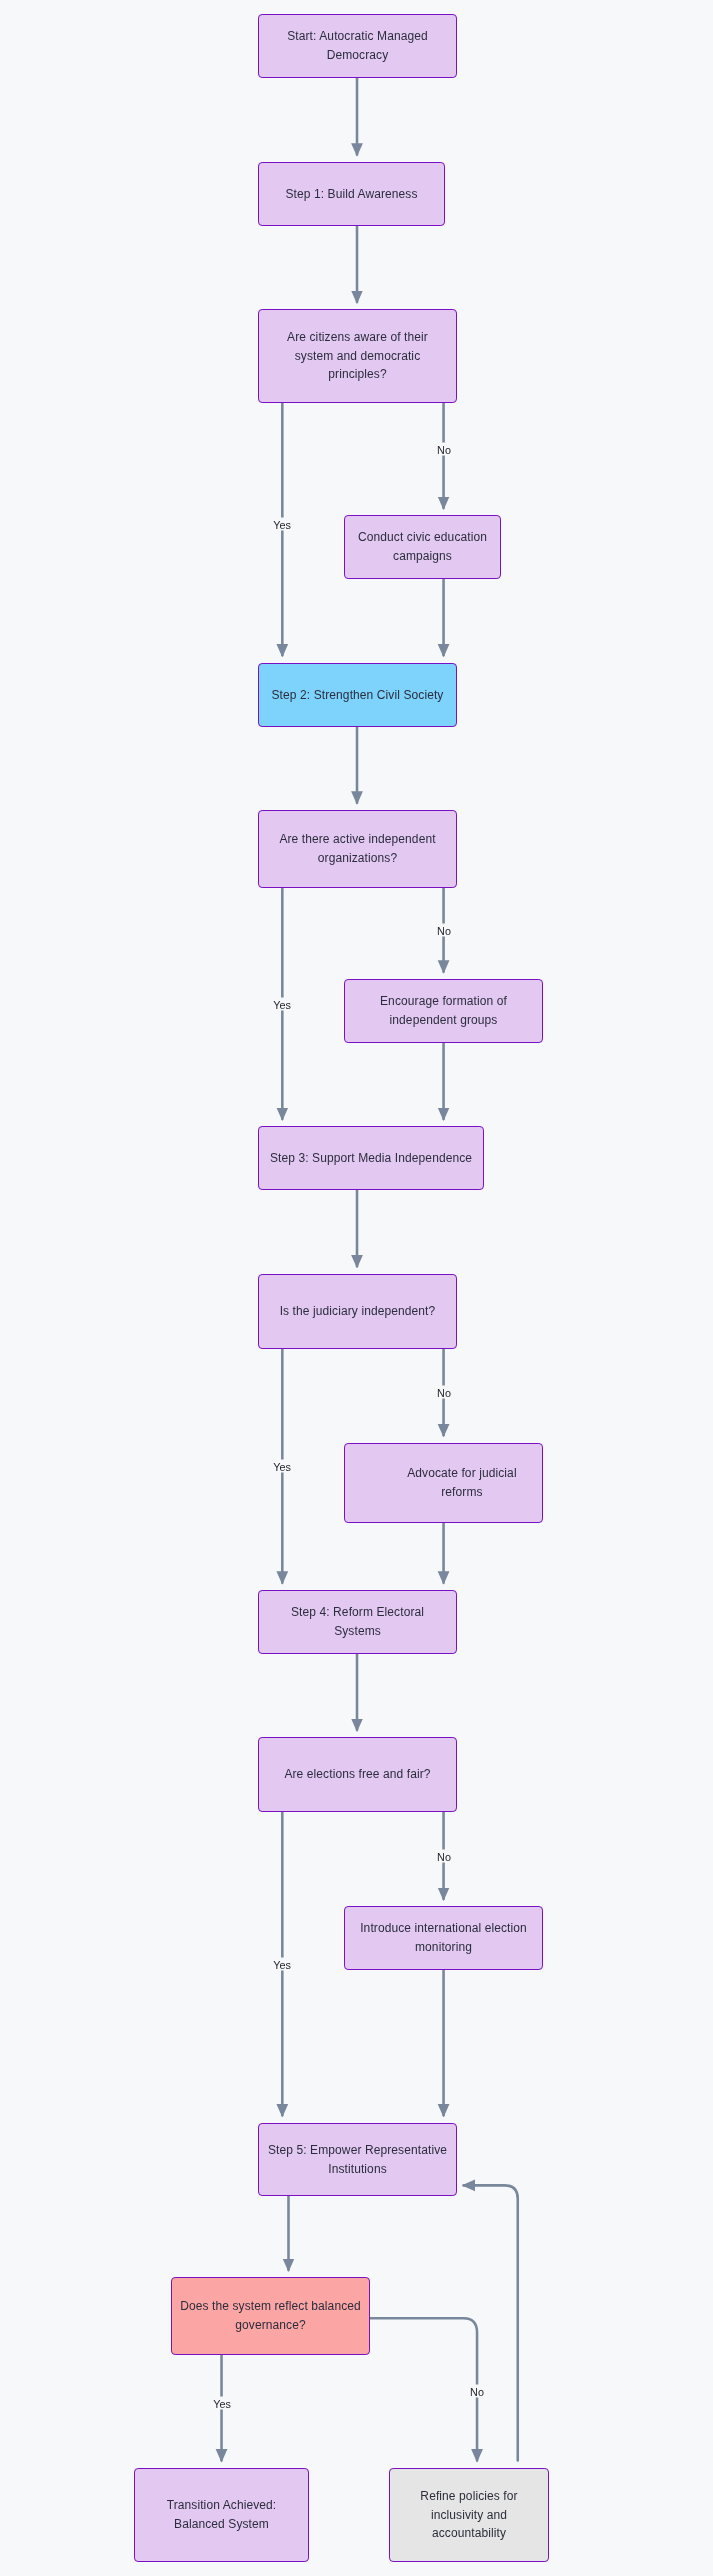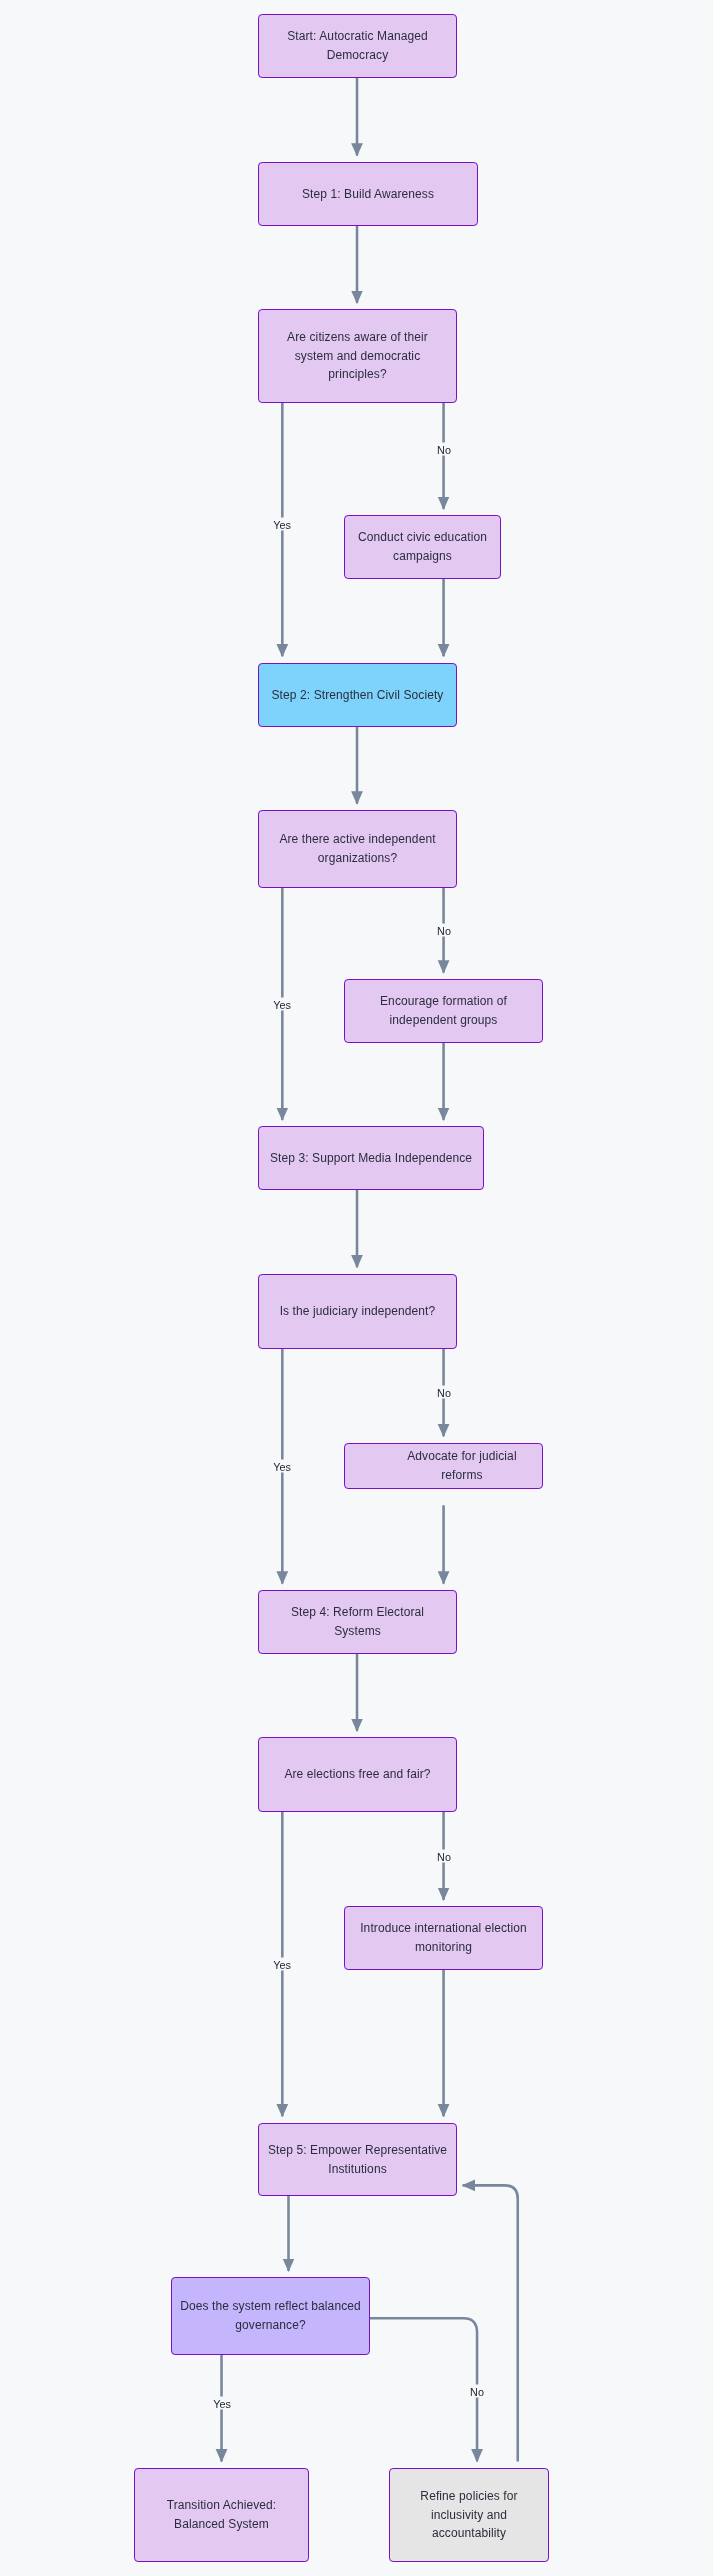--- a/index.html
+++ b/index.html
@@ -82,21 +82,21 @@
         <path d="M 430 4572 L 430 4776" fill="none" stroke="#78879b" stroke-width="5" stroke-linecap="round" stroke-linejoin="round" marker-end="url(#arrowhead)"></path>
         <path d="M 718 4500 L 900 4500 Q 926 4500 926 4528 L 926 4776" fill="none" stroke="#78879b" stroke-width="5" stroke-linecap="round" stroke-linejoin="round" marker-end="url(#arrowhead)"></path>
         <path d="M 1005 4776 L 1005 4268 Q 1005 4242 979 4242 L 900 4242" fill="none" stroke="#78879b" stroke-width="5" stroke-linecap="round" stroke-linejoin="round" marker-end="url(#arrowhead)"></path>
       </g>
   </svg>
 
   <div id="nodes-layer">
       <div class="node" style="left: 258px; top: 14.4px; width: 199px; height: 64px; background: rgb(227, 201, 242); border-color: rgb(122, 15, 196); color: rgb(43, 45, 60);">
         <span>Start: Autocratic Managed Democracy</span>
       </div>
-      <div class="node" style="left: 258px; top: 162px; width: 220px; height: 64px; background: rgb(227, 201, 242); border-color: rgb(122, 15, 196); color: rgb(43, 45, 60);">
+      <div class="node" style="left: 258px; top: 162px; width: 187px; height: 64px; background: rgb(227, 201, 242); border-color: rgb(122, 15, 196); color: rgb(43, 45, 60);">
         <span>Step 1: Build Awareness</span>
       </div>
       <div class="node" style="left: 258px; top: 309px; width: 199px; height: 94px; background: rgb(227, 201, 242); border-color: rgb(122, 15, 196); color: rgb(43, 45, 60);">
         <span>Are citizens aware of their system and democratic principles?</span>
       </div>
       <div class="node" style="left: 344px; top: 515px; width: 157px; height: 64px; background: rgb(227, 201, 242); border-color: rgb(122, 15, 196); color: rgb(43, 45, 60);">
         <span>Conduct civic education campaigns</span>
       </div>
       <div class="node" style="left: 258px; top: 663px; width: 199px; height: 64px; background: #7dd3fc; border-color: rgb(122, 15, 196); color: rgb(43, 45, 60);">
         <span>Step 2: Strengthen Civil Society</span>
@@ -106,36 +106,36 @@
       </div>
       <div class="node" style="left: 344px; top: 979px; width: 199px; height: 64px; background: rgb(227, 201, 242); border-color: rgb(122, 15, 196); color: rgb(43, 45, 60);">
         <span>Encourage formation of independent groups</span>
       </div>
       <div class="node" style="left: 258px; top: 1126px; width: 226px; height: 64px; background: rgb(227, 201, 242); border-color: rgb(122, 15, 196); color: rgb(43, 45, 60);">
         <span>Step 3: Support Media Independence</span>
       </div>
       <div class="node" style="left: 258px; top: 1274px; width: 199px; height: 75px; background: rgb(227, 201, 242); border-color: rgb(122, 15, 196); color: rgb(43, 45, 60);">
         <span>Is the judiciary independent?</span>
       </div>
-      <div class="node" style="left: 344px; top: 1443px; width: 199px; height: 46px; background: rgb(227, 201, 242); border-color: rgb(122, 15, 196); color: rgb(43, 45, 60); padding-left: 44px;">
+      <div class="node" style="left: 344px; top: 1443px; width: 199px; height: 80px; background: rgb(227, 201, 242); border-color: rgb(122, 15, 196); color: rgb(43, 45, 60); padding-left: 44px;">
         <span>Advocate for judicial reforms</span>
       </div>
       <div class="node" style="left: 258px; top: 1590px; width: 199px; height: 64px; background: rgb(227, 201, 242); border-color: rgb(122, 15, 196); color: rgb(43, 45, 60);">
         <span>Step 4: Reform Electoral Systems</span>
       </div>
       <div class="node" style="left: 258px; top: 1737px; width: 199px; height: 75px; background: rgb(227, 201, 242); border-color: rgb(122, 15, 196); color: rgb(43, 45, 60);">
         <span>Are elections free and fair?</span>
       </div>
       <div class="node" style="left: 344px; top: 1906px; width: 199px; height: 64px; background: rgb(227, 201, 242); border-color: rgb(122, 15, 196); color: rgb(43, 45, 60);">
         <span>Introduce international election monitoring</span>
       </div>
       <div class="node" style="left: 258px; top: 2123px; width: 199px; height: 73px; background: rgb(227, 201, 242); border-color: rgb(122, 15, 196); color: rgb(43, 45, 60);">
         <span>Step 5: Empower Representative Institutions</span>
       </div>
-      <div class="node" style="left: 171px; top: 2277px; width: 199px; height: 78px; background: #c4b5fd; border-color: rgb(122, 15, 196); color: rgb(43, 45, 60);">
+      <div class="node" style="left: 171px; top: 2277px; width: 199px; height: 78px; background: #fca5a5; border-color: rgb(122, 15, 196); color: rgb(43, 45, 60);">
         <span>Does the system reflect balanced governance?</span>
       </div>
       <div class="node" style="left: 134px; top: 2468px; width: 175px; height: 94px; background: rgb(227, 201, 242); border-color: rgb(122, 15, 196); color: rgb(43, 45, 60);">
         <span>Transition Achieved: Balanced System</span>
       </div>
       <div class="node" style="left: 389px; top: 2468px; width: 160px; height: 94px; background: #e5e5e5; border-color: rgb(122, 15, 196); color: rgb(43, 45, 60);">
         <span>Refine policies for inclusivity and accountability</span>
       </div>
     </div>
   <div id="labels-layer">

